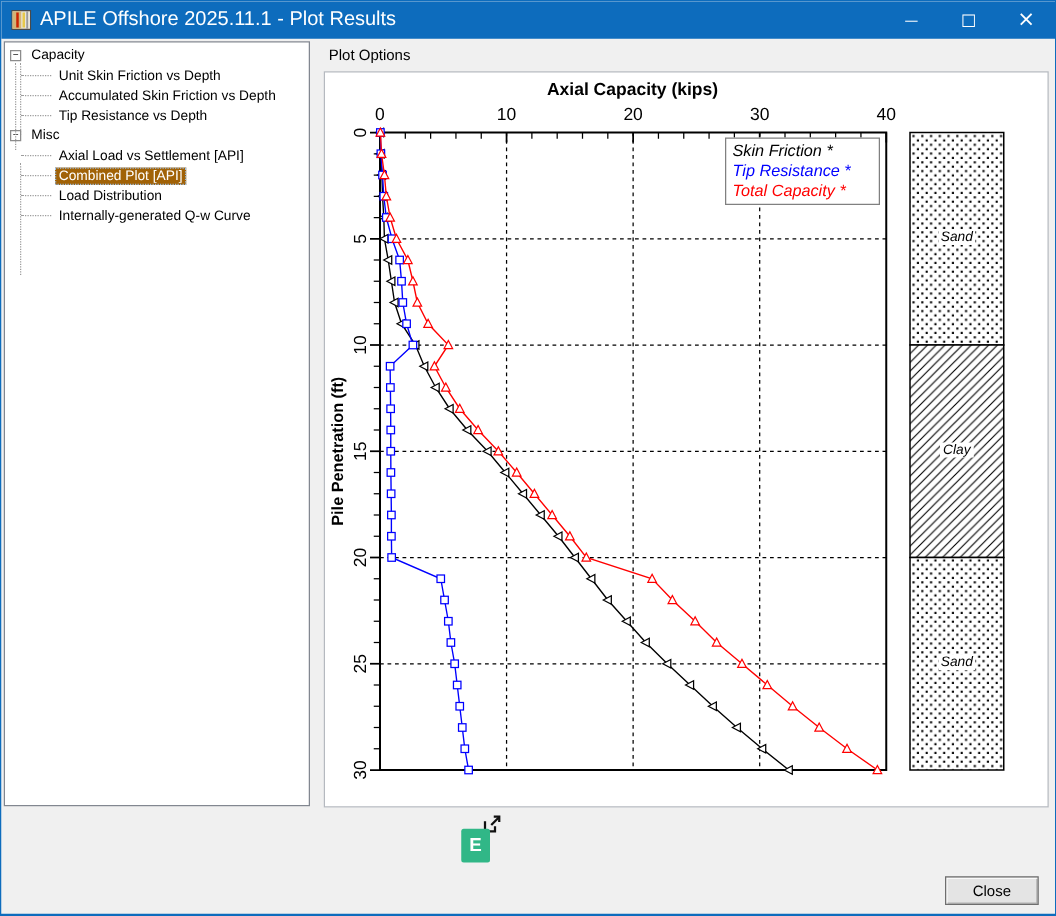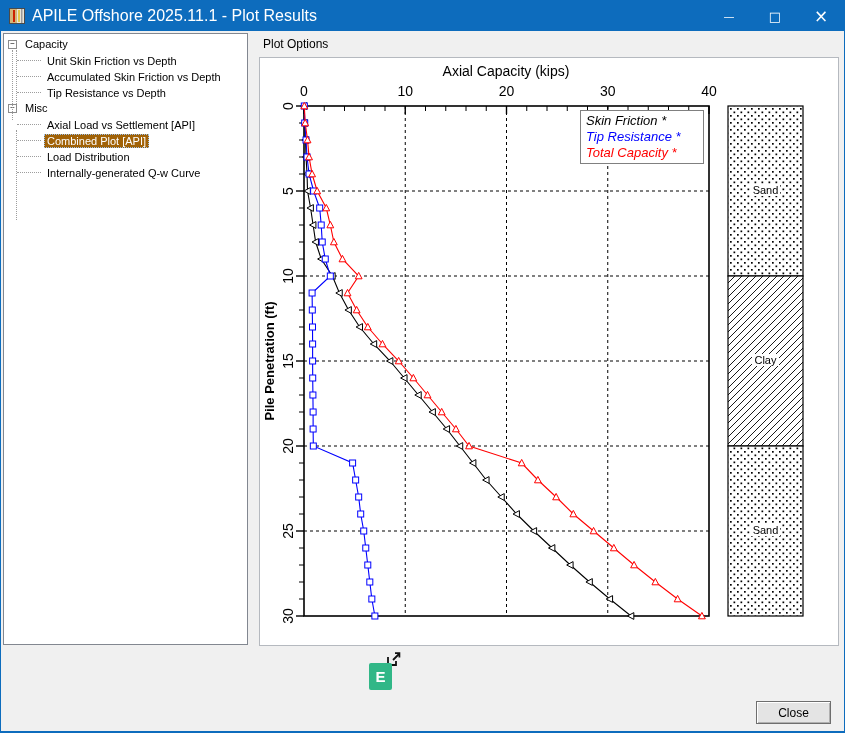--- a/index.html
+++ b/index.html
@@ -38,30 +38,30 @@
   .tree-label.selected { background:#a16207; color:#fff; outline:1px dotted #9cc3ef; outline-offset:-1px; }
   .vline { position:absolute; border-left:1px dotted #9d9d9d; width:0; }
   
   .menubar-item { position:absolute; left:262px; top:36px; font-size:12px; color:#000; height:16px; }
   .plot-panel {
     position:absolute; left:258px; top:56px; width:580px; height:589px;
     background:#fff; border:1px solid #b5b9bf;
   }
   .plot-panel > svg { position:absolute; left:0; top:0; }
   .chart-title { position:absolute; left:96px; top:5px; width:300px; text-align:center;
-                 font-size:14px; font-weight:normal; color:#000; }
+                 font-size:14px; font-weight:bold; color:#000; }
   .x-tick-label { position:absolute; top:25px; width:40px; text-align:center; font-size:14px; color:#000; }
   .y-tick-label { position:absolute; left:13px; width:28px; height:14px; text-align:center; font-size:14px;
                   color:#000; transform:rotate(-90deg); }
   .y-axis-title { position:absolute; left:-75px; top:295px; width:170px; height:16px; text-align:center;
                   font-size:13px; font-weight:bold; color:#000; transform:rotate(-90deg); }
   .legend { position:absolute; left:320px; top:52px; width:124px; background:#fff;
             border:1px solid #808080; padding:2px 5px; }
   .legend-row { font-size:13px; line-height:16px; white-space:nowrap;font-style:italic; }
-  .soil-label { position:absolute; width:52px; text-align:center; font-size:11px; color:#000; }
+  .soil-label { position:absolute; width:52px; text-align:center; font-size:11px; color:#000;font-style:italic; }
   .soil-label span { background:#fff; padding:0 2px; }
   
   .export-icon { position:absolute; left:366px; top:651px; width:38px; height:40px; cursor:pointer; }
   .export-e { position:absolute; left:2px; bottom:2px; width:23px; height:27px; background:#31b787;
               color:#fff; font-weight:bold; font-size:15px; text-align:center; line-height:27px; border-radius:2px; }
   .export-arrow { position:absolute; right:4px; top:0; width:15px; height:15px; }
   .close-btn {
     position:absolute; left:755px; top:700px; width:75px; height:23px;
     background:#e4e4e4; border:1px solid #6e6e6e; font-size:12px; color:#000;
     box-shadow: inset 1px 1px 0 #ffffff, inset -1px -1px 0 #b0b0b0;

